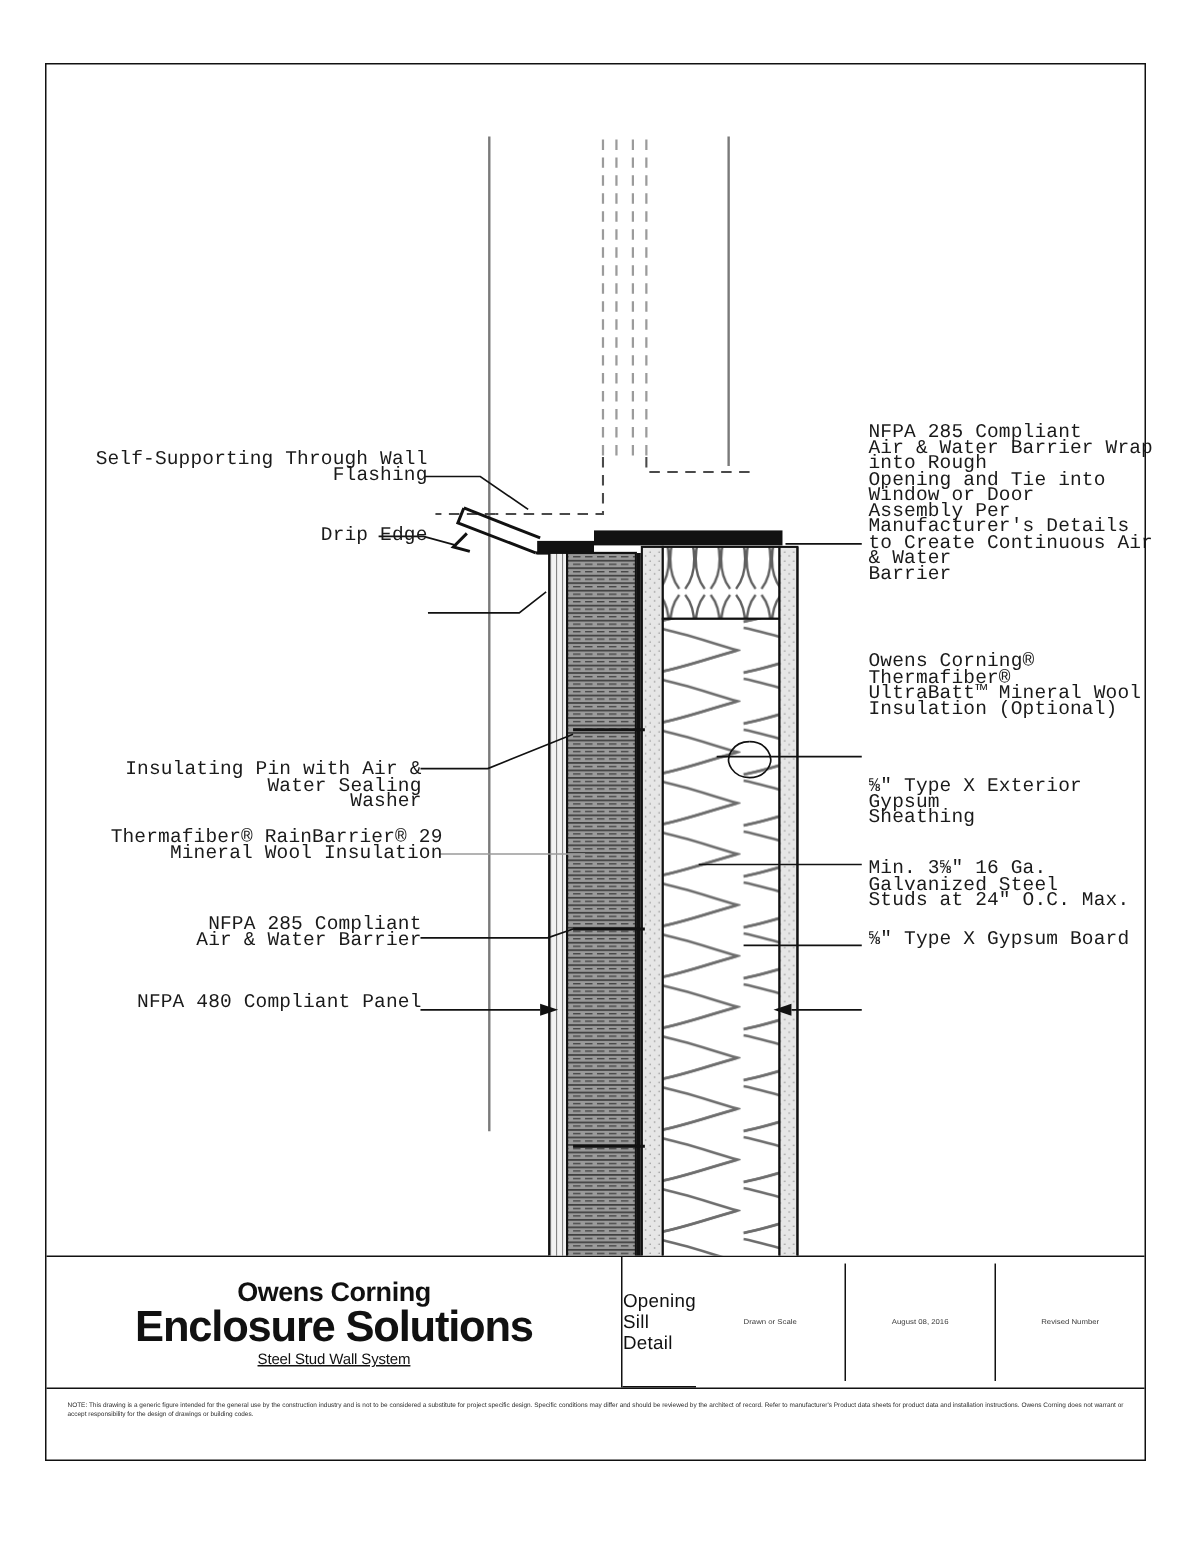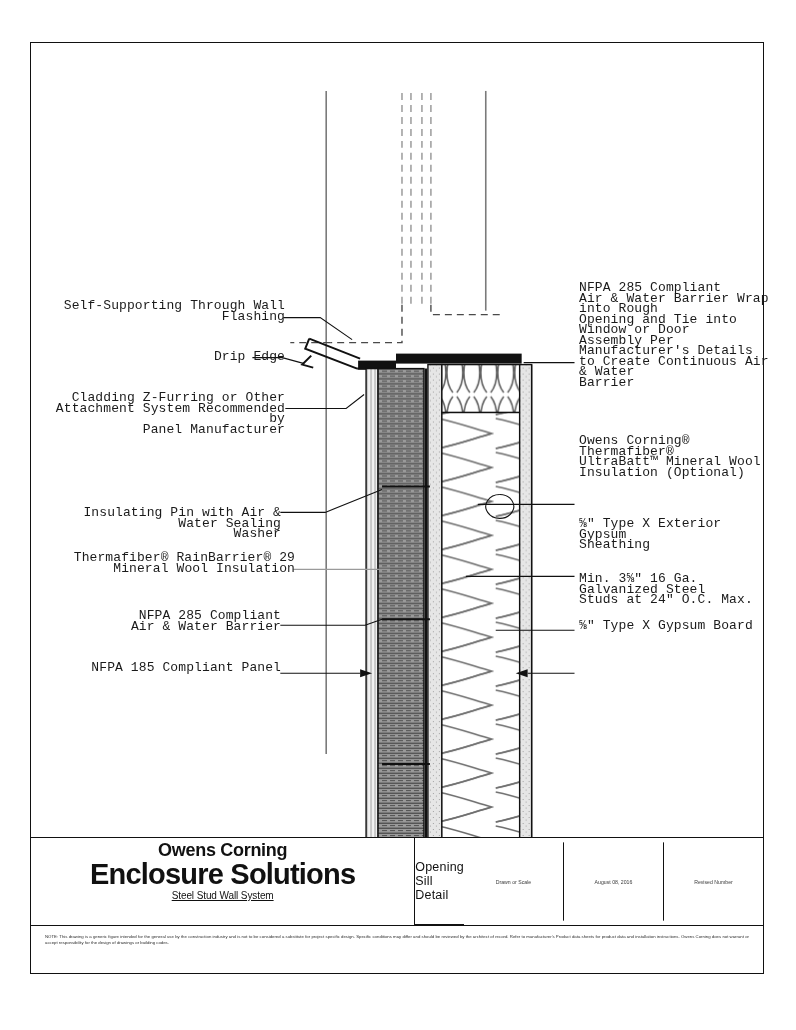--- a/index.html
+++ b/index.html
@@ -28,21 +28,21 @@
   .anno.l{text-align:left;}
 
   
   #titleblock{
     position:absolute;left:0;top:795px;width:100%;height:88px;
     box-sizing:border-box;border-bottom:1.5px solid #111;
     display:flex;
   }
   #tb-left{
     width:52.5%;box-sizing:border-box;border-right:1.5px solid #111;
-    display:flex;flex-direction:column;align-items:center;
+    display:flex;flex-direction:column;align-items:center;justify-content:center;
     padding-top:2px;
   }
   #tb-right{width:47.5%;box-sizing:border-box;display:flex;flex-direction:row;}
   #tb-detailname{
     flex:0 0 46px;display:flex;align-items:center;justify-content:center;
     border-bottom:1.5px solid #111;font-size:12.5px;letter-spacing:.2px;
   }
   #tb-fields{flex:1;display:flex;}
   .tb-cell{
     flex:1;display:flex;align-items:center;justify-content:center;
@@ -180,34 +180,31 @@
         <path d="M466,588 L545,588"></path>
         <path d="M498,631 L545,631"></path>
         <path d="M498,627 L486,631 L498,635 Z" fill="#111" stroke="none"></path>
       </g>
     </svg>
 
     <div class="anno r" style="left:18px;top:258px;width:236px;">Self-Supporting Through Wall Flashing</div>
 
     <div class="anno r" style="left:80px;top:309px;width:174px;">Drip Edge</div>
 
-    <div class="anno r" style="left:10px;top:350px;width:244px;">Cladding Z-Furring or Other
-Attachment System Recommended by
-Panel Manufacturer</div>
 
     <div class="anno r" style="left:18px;top:465px;width:232px;">Insulating Pin with Air &amp; Water Sealing
 Washer</div>
 
     <div class="anno r" style="left:28px;top:510px;width:236px;">Thermafiber® RainBarrier® 29
 Mineral Wool Insulation</div>
 
     <div class="anno r" style="left:40px;top:568px;width:210px;">NFPA 285 Compliant
 Air &amp; Water Barrier</div>
 
-    <div class="anno r" style="left:40px;top:620px;width:210px;">NFPA 185 Compliant Panel</div>
+    <div class="anno r" style="left:40px;top:620px;width:210px;">NFPA 480 Compliant Panel</div>
 
     <div class="anno l" style="left:548px;top:240px;width:190px;">NFPA 285 Compliant
 Air &amp; Water Barrier Wrap into Rough
 Opening and Tie into Window or Door
 Assembly Per Manufacturer's Details
 to Create Continuous Air &amp; Water
 Barrier</div>
 
     <div class="anno l" style="left:548px;top:393px;width:190px;">Owens Corning® Thermafiber®
 UltraBatt™ Mineral Wool

